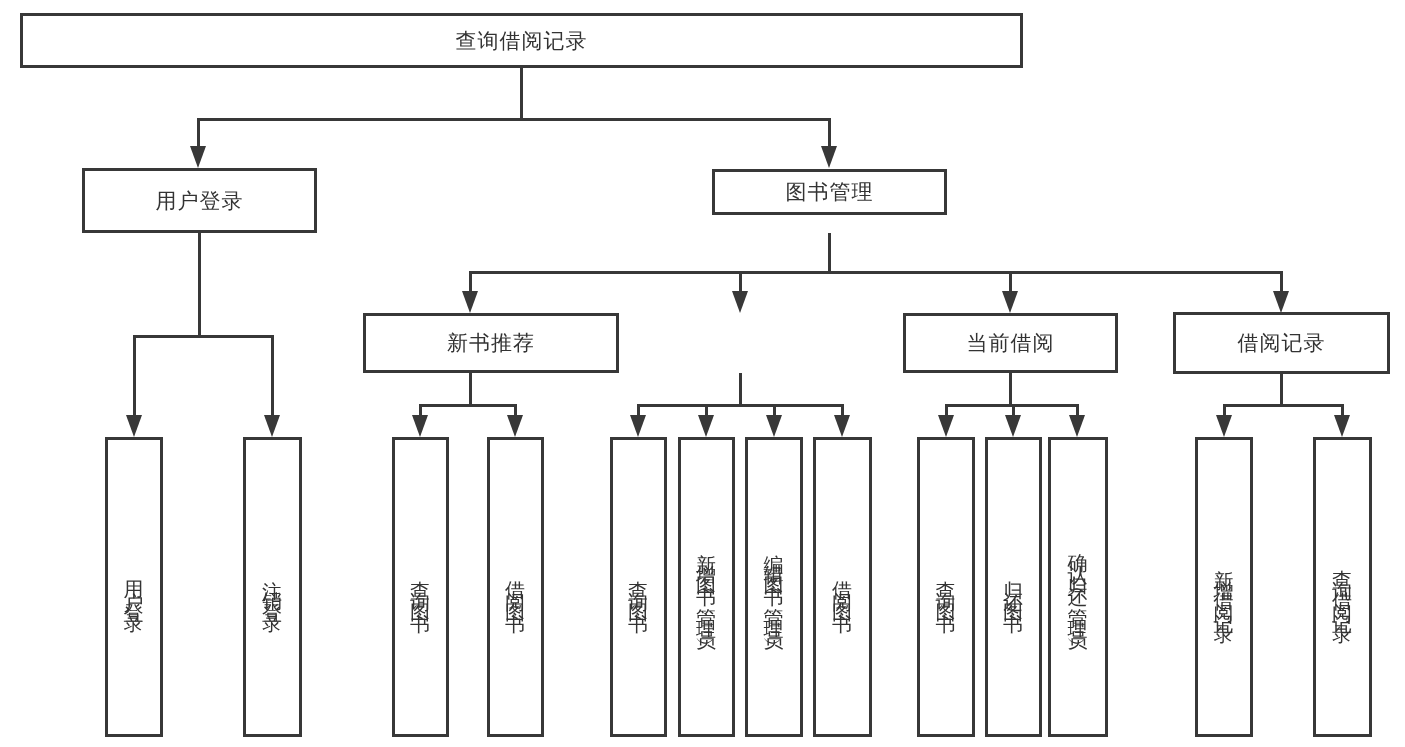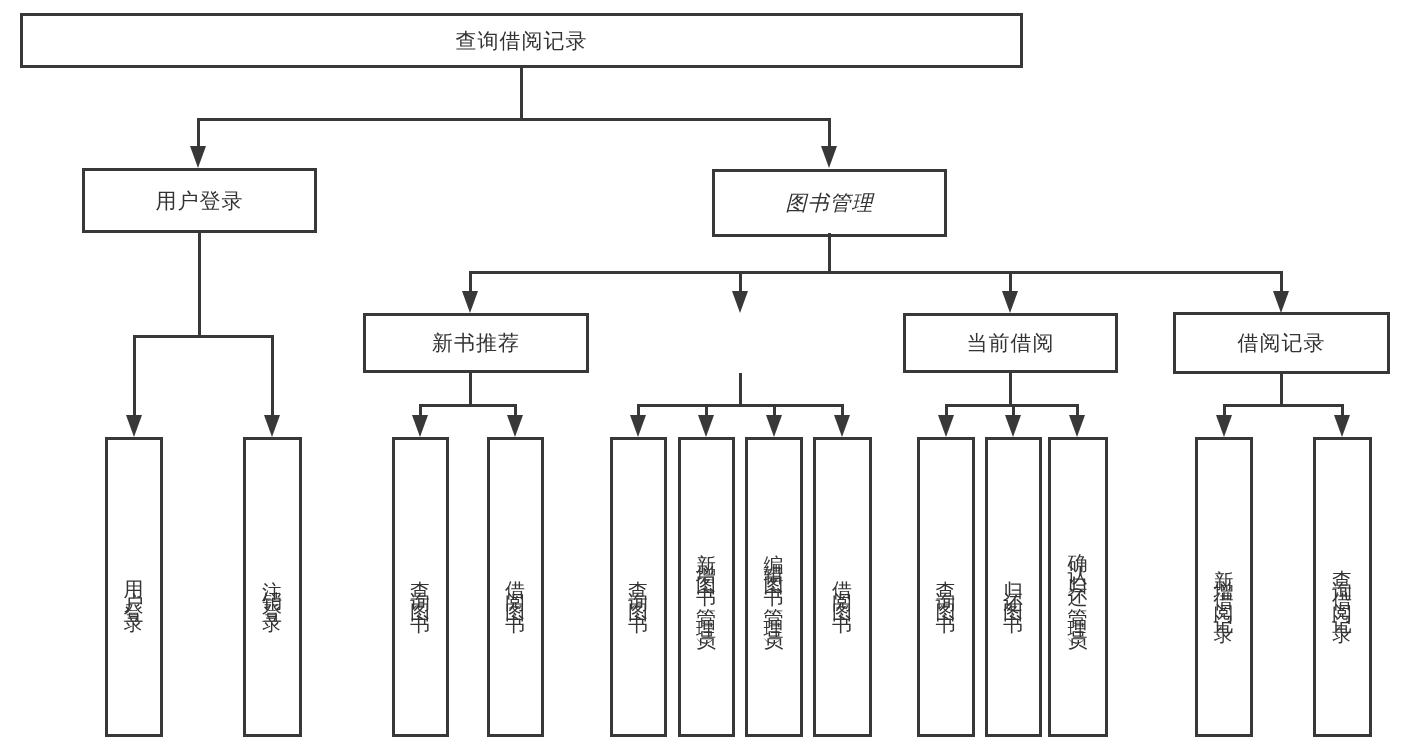--- a/index.html
+++ b/index.html
@@ -65,21 +65,21 @@
   <div class="vl" style="left:520px; top:68px; height:50px;"></div>
   <div class="hl" style="left:197px; top:118px; width:634px;"></div>
   <div class="vl" style="left:197px; top:118px; height:30px;"></div>
   <div class="ah" style="left:190px; top:146px;"></div>
   <div class="vl" style="left:828px; top:118px; height:30px;"></div>
   <div class="ah" style="left:821px; top:146px;"></div>
 
   <div class="box h" style="left:82px; top:168px; width:235px; height:65px;">
     <span>用户登录</span>
   </div>
-  <div class="box h" style="left:712px; top:169px; width:235px; height:68px;font-style:italic;">
+  <div class="box h" style="left:712px; top:169px; width:235px; height:46px;">
     <span>图书管理</span>
   </div>
 
   <div class="vl" style="left:198px; top:233px; height:102px;"></div>
   <div class="hl" style="left:133px; top:335px; width:141px;"></div>
   <div class="vl" style="left:133px; top:335px; height:82px;"></div>
   <div class="ah" style="left:126px; top:415px;"></div>
   <div class="vl" style="left:271px; top:335px; height:82px;"></div>
   <div class="ah" style="left:264px; top:415px;"></div>
 
@@ -87,21 +87,21 @@
   <div class="hl" style="left:469px; top:271px; width:814px;"></div>
   <div class="vl" style="left:469px; top:271px; height:22px;"></div>
   <div class="ah" style="left:462px; top:291px;"></div>
   <div class="vl" style="left:739px; top:271px; height:22px;"></div>
   <div class="ah" style="left:732px; top:291px;"></div>
   <div class="vl" style="left:1009px; top:271px; height:22px;"></div>
   <div class="ah" style="left:1002px; top:291px;"></div>
   <div class="vl" style="left:1280px; top:271px; height:22px;"></div>
   <div class="ah" style="left:1273px; top:291px;"></div>
 
-  <div class="box h" style="left:363px; top:313px; width:226px; height:60px;">
+  <div class="box h" style="left:363px; top:313px; width:256px; height:60px;">
     <span>新书推荐</span>
   </div>
   <div class="box h" style="left:903px; top:313px; width:215px; height:60px;">
     <span>当前借阅</span>
   </div>
   <div class="box h" style="left:1173px; top:312px; width:217px; height:62px;">
     <span>借阅记录</span>
   </div>
 
   <div class="vl" style="left:469px; top:373px; height:31px;"></div>

